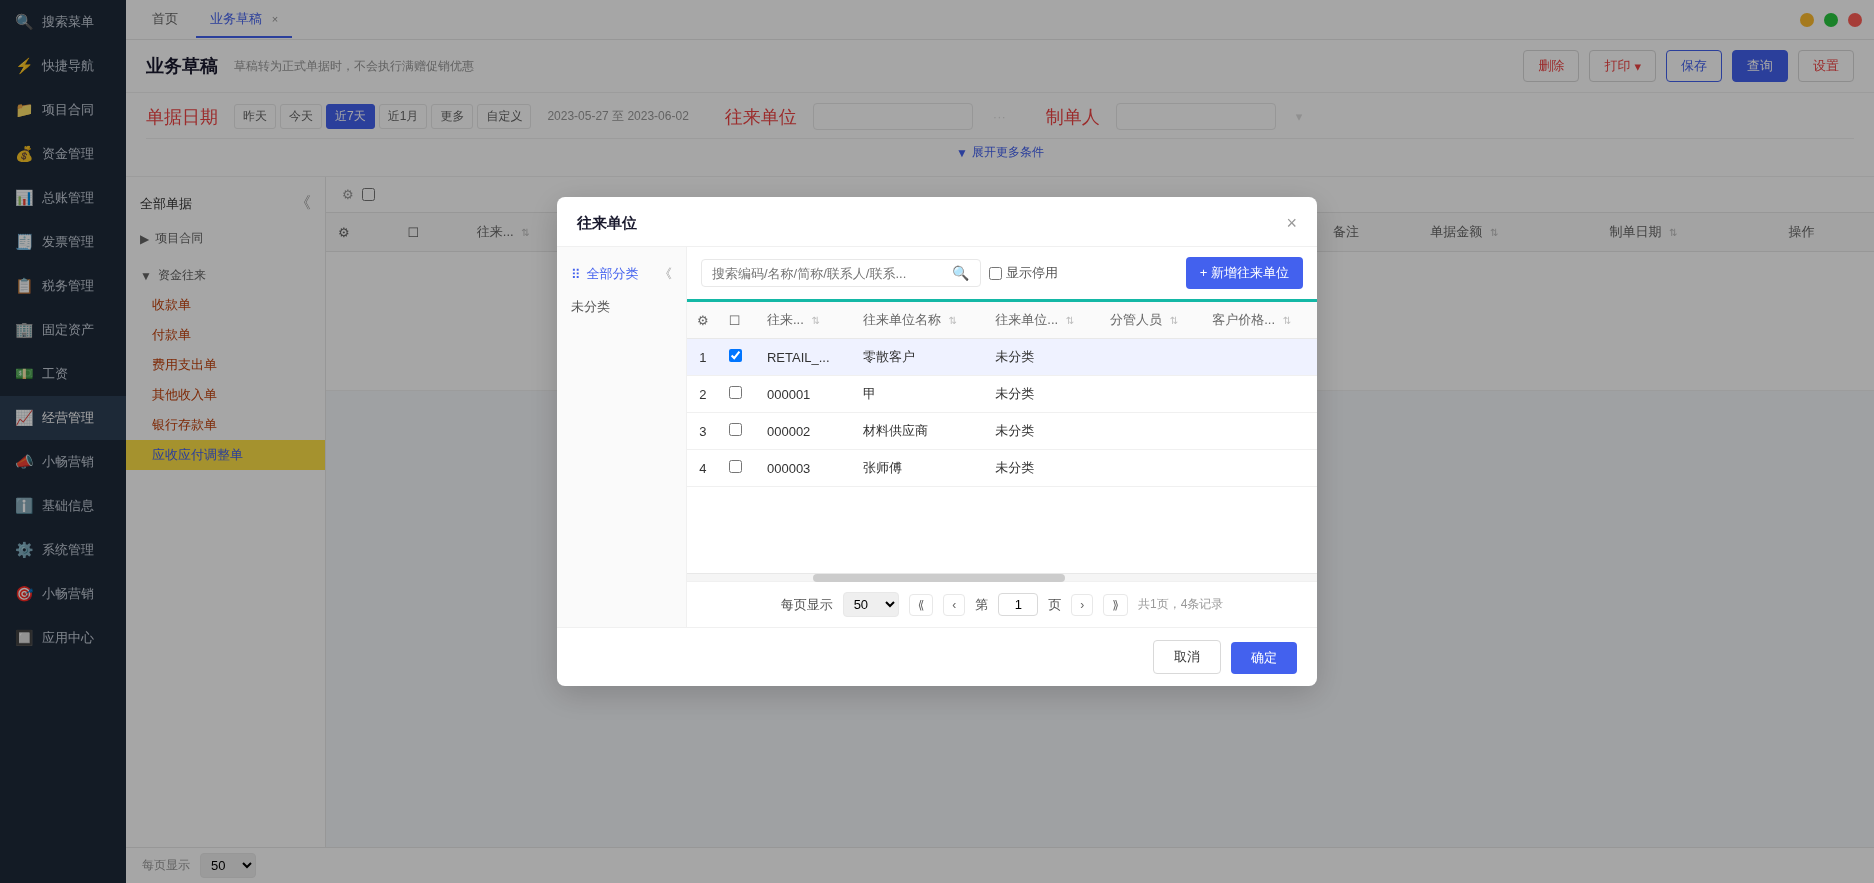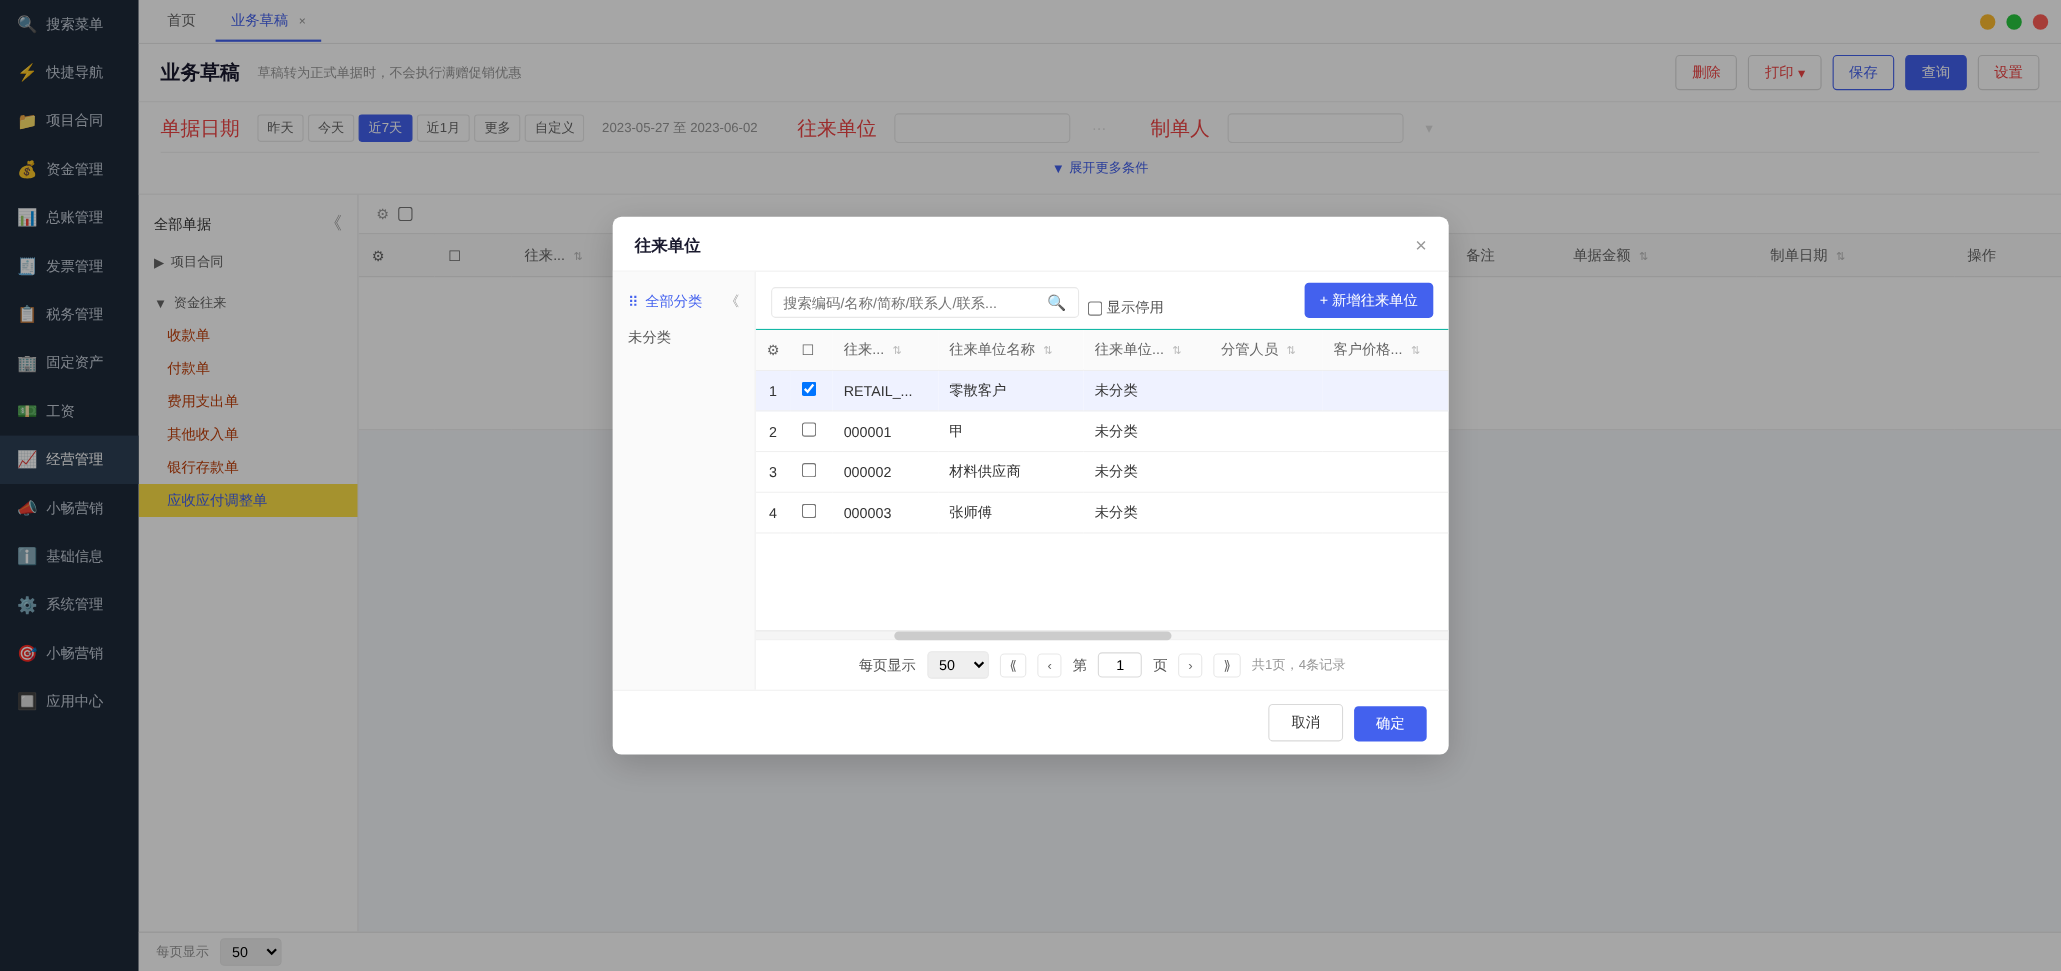--- a/index.html
+++ b/index.html
@@ -301,24 +301,24 @@
 
     
     .dialog-main {
       flex: 1;
       display: flex;
       flex-direction: column;
       overflow: hidden;
     }
     .dialog-toolbar {
       display: flex;
-      align-items: flex-end;
+      align-items: center;
       gap: 8px;
       padding: 10px 14px;
-      border-bottom: 1px solid #14b8a6;
+      border-bottom: 3px solid #14b8a6;
     }
     .search-box {
       display: flex;
       align-items: center;
       border: 1px solid #e8e8e8;
       border-radius: 4px;
       padding: 5px 10px;
       gap: 6px;
       flex: 1;
       max-width: 280px;

